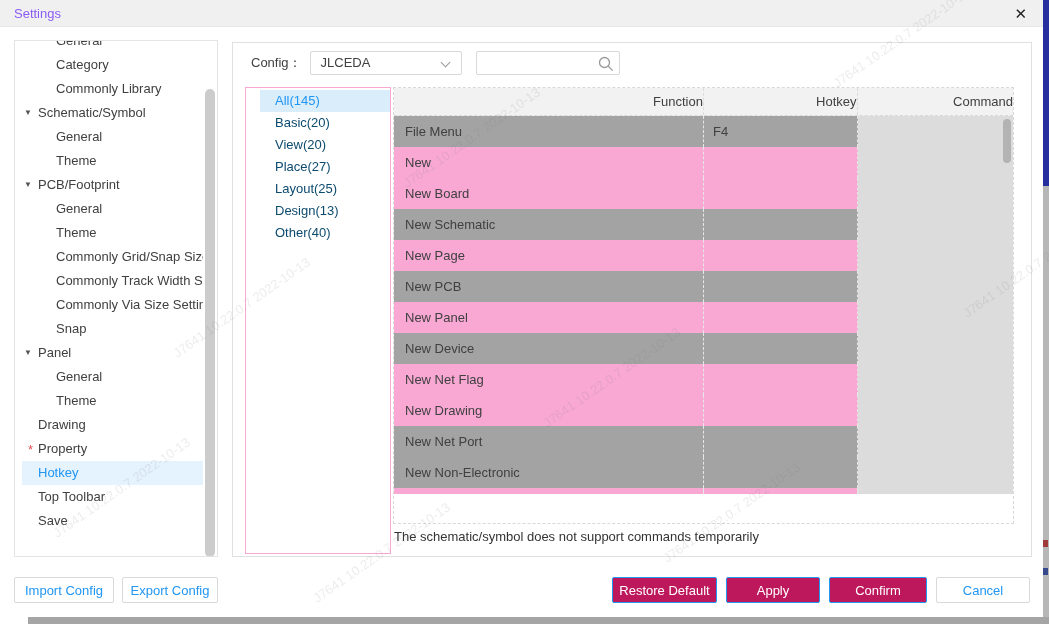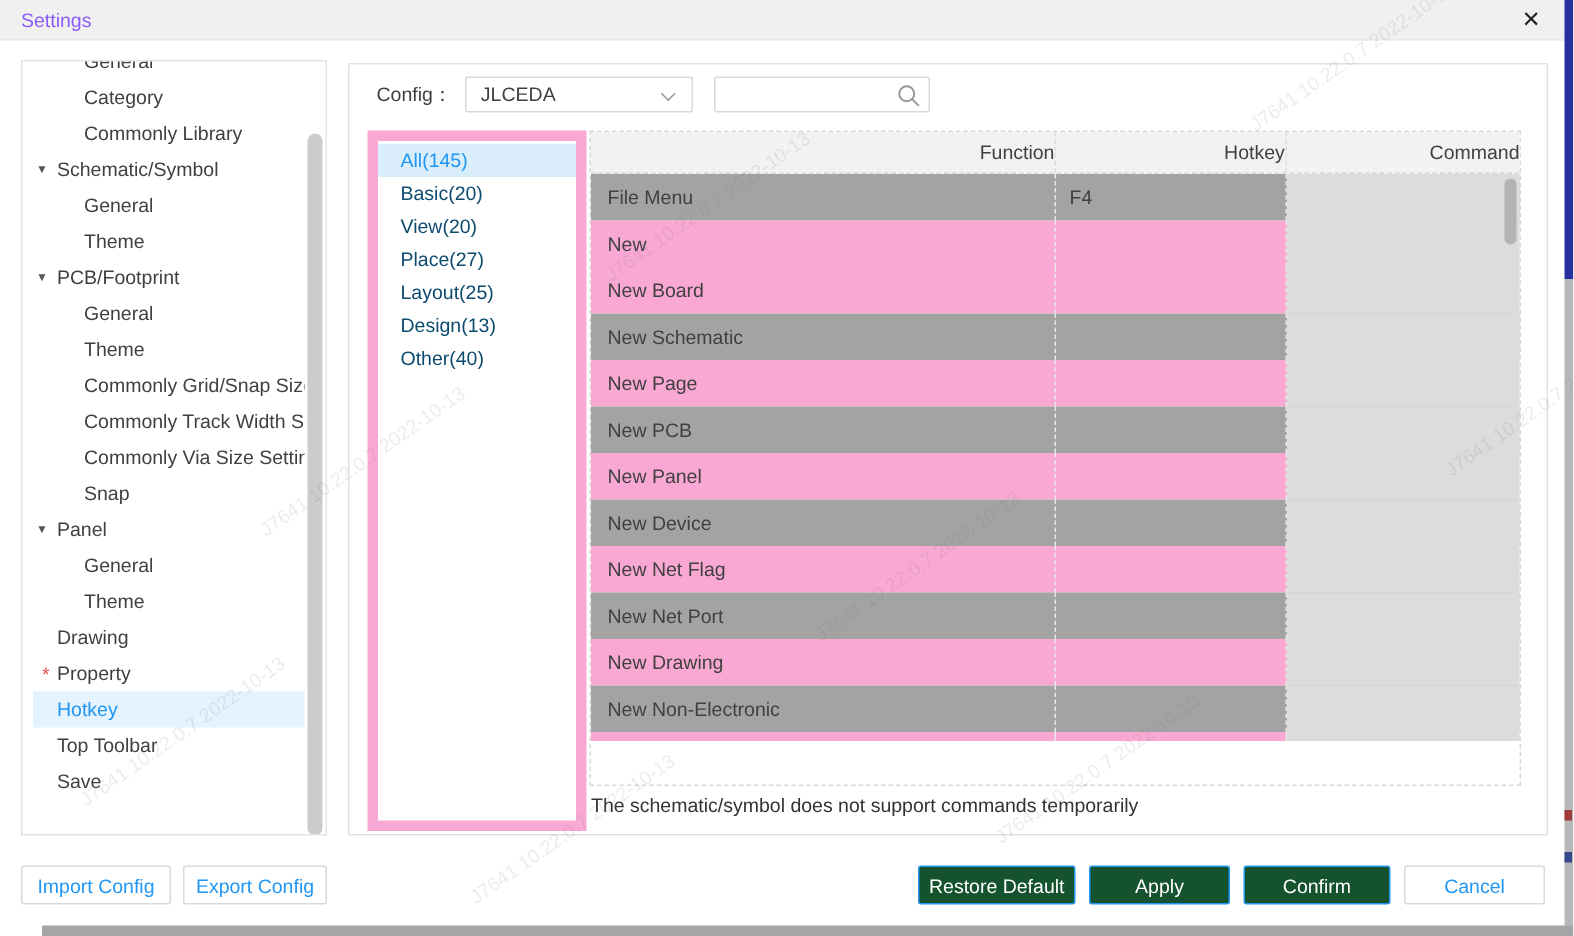--- a/index.html
+++ b/index.html
@@ -51,21 +51,21 @@
                   border-right:1.4px solid #999; border-bottom:1.4px solid #999;
                   transform:rotate(45deg); }
   .searchwrap { position:relative; width:144px; height:24px; margin-left:14px;
                 border:1px solid #d9d9d9; border-radius:2px; background:#fff; }
   .searchwrap input { width:100%; height:100%; border:none; outline:none; padding:0 26px 0 8px;
                       font-family:"Liberation Sans",sans-serif; font-size:13px; background:transparent; }
   .searchwrap svg { position:absolute; right:5px; top:4px; }
 
   
   .cat-box { position:absolute; left:12px; top:44px; width:146px; height:467px;
-             border:7px solid #f9a8d4; background:#fff; padding-top:2px; }
+             border:1px solid #f9a8d4; background:#fff; padding-top:2px;padding-left:14px; }
   .cat-item { height:22px; line-height:22px; padding-left:15px; cursor:pointer; color:#0c4a6e; }
   .cat-item.selected { background:#d9edfb; color:#2196f3; }
 
   
   .tbl { position:absolute; left:160px; top:44px; width:621px; height:437px;
          border:1px dashed #d8d8d8; background:#fff; overflow:hidden; }
   .thead { display:flex; height:28px; background:#f2f2f2; border-bottom:1px dashed #d8d8d8;text-align:right; }
   .th { line-height:27px; color:#404040; }
   .th-f { width:311px; padding-left:11px; border-right:1px dashed #dcdcdc; }
   .th-h { width:154px; padding-left:9px;  border-right:1px dashed #dcdcdc; }
@@ -80,21 +80,21 @@
   .tbl-scroll { position:absolute; right:2px; top:31px; width:8px; height:44px;
                 background:#b3b3b3; border-radius:4px; }
   .note { position:absolute; left:161px; top:486px; color:#333; }
 
   
   .footer-left  { position:absolute; left:14px;  top:577px; display:flex; gap:8px;border-radius:10px; }
   .footer-right { position:absolute; left:612px; top:577px; display:flex; gap:9px; }
   button { font-family:"Liberation Sans",sans-serif; font-size:13px; height:26px;
            border-radius:2px; cursor:pointer; }
   .btn-outline { background:#fff; border:1px solid #d9d9d9; color:#2196f3; }
-  .btn-primary { background:#14532d; border:1px solid #2196f3; color:#fff; }
+  .btn-primary { background:#be185d; border:1px solid #2196f3; color:#fff; }
   .w-import{width:100px} .w-export{width:96px} .w-restore{width:105px}
   .w-apply{width:94px} .w-confirm{width:98px} .w-cancel{width:94px}
 </style>
 </head>
 <body>
 
 <div class="screen">
 
   <div class="titlebar">
     <span class="title">Settings</span>
@@ -205,27 +205,27 @@
       <div class="tr">
           <div class="td td-f">New Device</div>
           <div class="td td-h"></div>
           <div class="td td-c"></div>
         </div>
       <div class="tr alt">
           <div class="td td-f">New Net Flag</div>
           <div class="td td-h"></div>
           <div class="td td-c"></div>
         </div>
+      <div class="tr alt">
+          <div class="td td-f">New Drawing</div>
+          <div class="td td-h"></div>
+          <div class="td td-c"></div>
+        </div>
       <div class="tr">
           <div class="td td-f">New Net Port</div>
-          <div class="td td-h"></div>
-          <div class="td td-c"></div>
-        </div>
-      <div class="tr alt">
-          <div class="td td-f">New Drawing</div>
           <div class="td td-h"></div>
           <div class="td td-c"></div>
         </div>
       <div class="tr">
           <div class="td td-f">New Non-Electronic</div>
           <div class="td td-h"></div>
           <div class="td td-c"></div>
         </div>
       <div class="tr alt partial">
           <div class="td td-f"></div>

